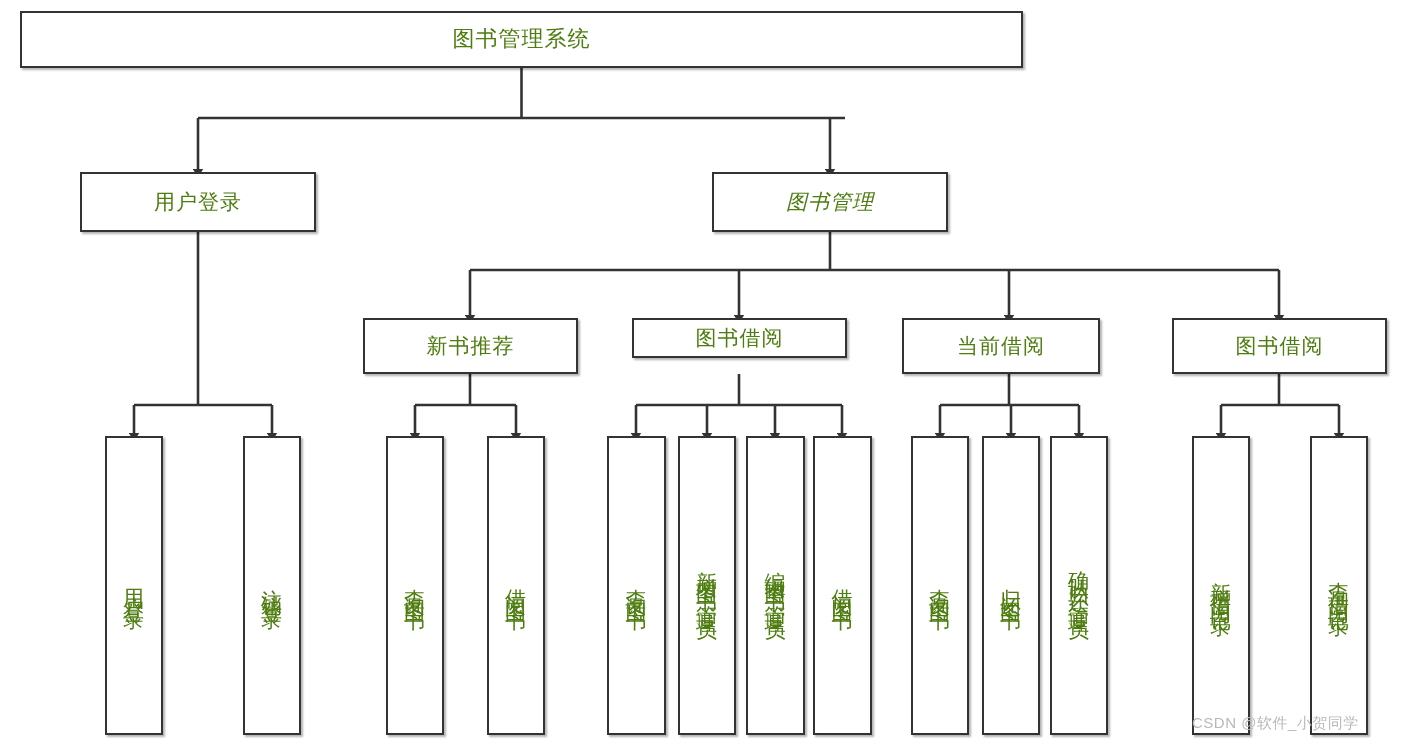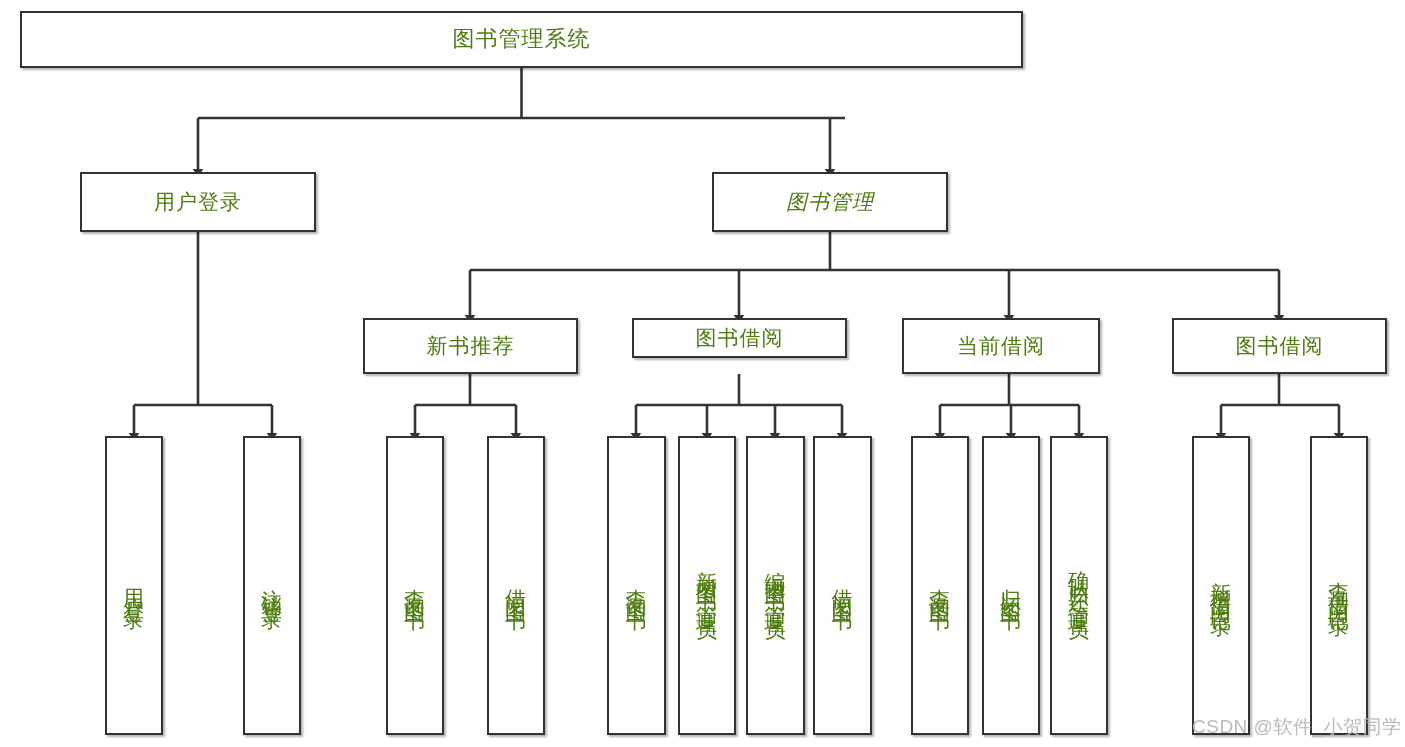--- a/index.html
+++ b/index.html
@@ -58,21 +58,21 @@
     writing-mode: vertical-rl;
     text-orientation: upright;
     font-size: 21px;
     letter-spacing: 7px;
     line-height: 1;
     max-height: 100%;
   }
   .watermark {
     position: absolute;
     color: #b9b9b9;
-    font-size: 19px;
+    font-size: 15px;
     white-space: nowrap;
     z-index: 5;
     letter-spacing: 0.5px;
   }
 </style>
 </head>
 <body>
 
 <div id="canvas">
 

